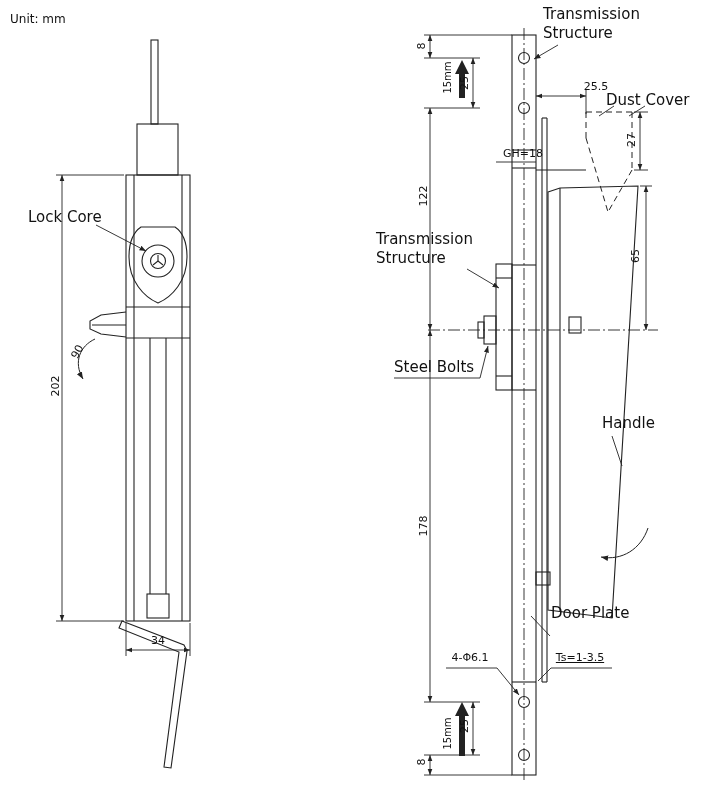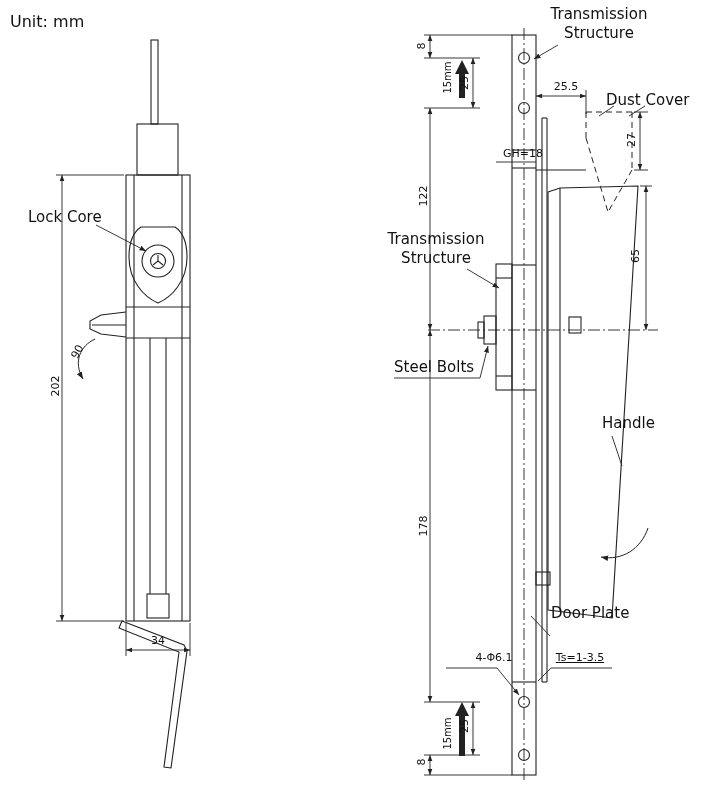--- a/index.html
+++ b/index.html
@@ -3,21 +3,21 @@
 <meta charset="utf-8">
 <style>
   html,body{margin:0;padding:0;}
   body{
     width:720px;height:795px;background:#ffffff;position:relative;overflow:hidden;
     font-family:"DejaVu Sans","Liberation Sans",sans-serif;color:#111;
   }
   #stage{position:absolute;left:0;top:0;width:720px;height:795px;}
   svg.linework{position:absolute;left:0;top:0;}
   .lbl{position:absolute;font-size:15px;line-height:1.25;white-space:nowrap;}
-  .lbl.center{text-align:center;white-space:normal;}
+  .lbl.center{white-space:normal;}
   .dim{position:absolute;font-size:11px;line-height:1.1;text-align:center;white-space:nowrap;}
   .rot{transform:rotate(-90deg);transform-origin:center center;}
   .small{font-size:10px;}
 </style>
 </head>
 <body>
 
 <div id="stage">
 
   <svg class="linework" width="720" height="795" viewBox="0 0 720 795">
@@ -145,50 +145,50 @@
       <line x1="480" y1="378" x2="488" y2="346" marker-end="url(#arw)"></line>
       <line x1="612" y1="436" x2="622" y2="466"></line>
       <line x1="550" y1="636" x2="531" y2="616"></line>
       <line x1="446" y1="668" x2="497" y2="668"></line>
       <line x1="497" y1="668" x2="519" y2="695" marker-end="url(#arw)"></line>
       <line x1="551" y1="668" x2="612" y2="668"></line>
       <line x1="551" y1="668" x2="538" y2="681"></line>
     </g>
   </svg>
 
-  <div class="lbl" style="left:10px;top:12px;font-size:16px;">Unit: mm</div>
+  <div class="lbl" style="left:10px;top:12px;font-size:12px;">Unit: mm</div>
 
   <div class="lbl" style="left:28px;top:208px;">Lock Core</div>
   <div class="dim rot" style="left:40px;top:380px;width:32px;">202</div>
   <div class="dim" style="left:68px;top:346px;width:20px;transform:rotate(-62deg);">90</div>
   <div class="dim" style="left:146px;top:635px;width:24px;">34</div>
 
   <div class="lbl center" style="left:543px;top:5px;width:112px;">
     <div>Transmission</div>
     <div>Structure</div>
   </div>
   <div class="lbl" style="left:606px;top:91px;">Dust Cover</div>
-  <div class="dim" style="left:546px;top:81px;width:40px;">25.5</div>
+  <div class="dim" style="left:576px;top:81px;width:40px;">25.5</div>
   <div class="dim rot" style="left:620px;top:134px;width:24px;">27</div>
   <div class="dim rot" style="left:624px;top:250px;width:24px;">65</div>
   <div class="dim" style="left:494px;top:148px;width:42px;margin-left:8px;">GH=18</div>
 
   <div class="dim rot" style="left:414px;top:40px;width:16px;">8</div>
   <div class="dim rot small" style="left:430px;top:72px;width:34px;">15mm</div>
   <div class="dim rot" style="left:457px;top:77px;width:16px;">25</div>
   <div class="dim rot" style="left:410px;top:190px;width:28px;">122</div>
 
   <div class="lbl center" style="left:376px;top:230px;width:120px;">
     <div>Transmission</div>
     <div>Structure</div>
   </div>
   <div class="lbl" style="left:394px;top:358px;">Steel Bolts</div>
   <div class="lbl" style="left:602px;top:414px;">Handle</div>
   <div class="dim rot" style="left:410px;top:520px;width:28px;">178</div>
   <div class="lbl" style="left:551px;top:604px;">Door Plate</div>
-  <div class="dim" style="left:444px;top:652px;width:52px;margin-left:24px;">4-Φ6.1</div>
+  <div class="dim" style="left:444px;top:652px;width:52px;">4-Φ6.1</div>
   <div class="dim" style="left:549px;top:652px;width:62px;text-decoration:underline;">Ts=1-3.5</div>
 
   <div class="dim rot" style="left:457px;top:720px;width:16px;">25</div>
   <div class="dim rot small" style="left:430px;top:728px;width:34px;">15mm</div>
   <div class="dim rot" style="left:414px;top:756px;width:16px;">8</div>
 
 </div>
 
 </body></html>

